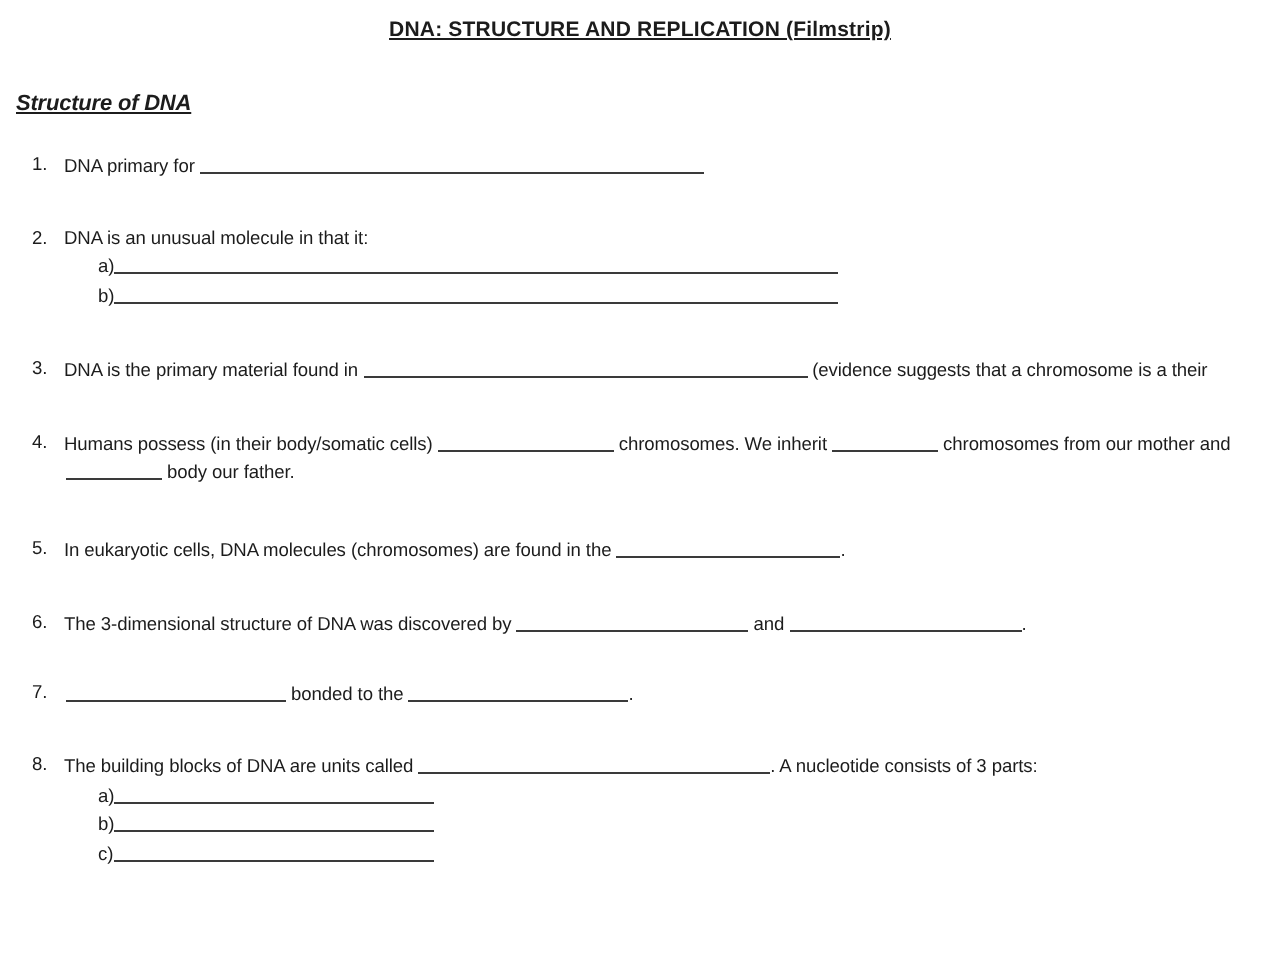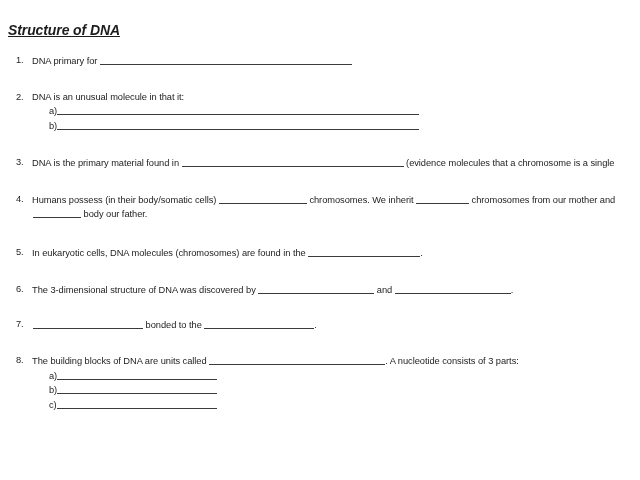--- a/index.html
+++ b/index.html
@@ -33,21 +33,21 @@
     font-weight: bold;
     text-decoration: underline;
     letter-spacing: 0.1px;
     margin: 0;
     padding-top: 8px;
     line-height: 14px;
   }
 
   
   .section-heading {
-    font-size: 14px;
+    font-size: 11px;
     font-weight: bold;
     font-style: italic;
     text-decoration: underline;
     margin: 0;
     padding-top: 24px;
     padding-left: 8px;
     line-height: 13px;
     letter-spacing: -0.1px;
   }
 
@@ -122,40 +122,41 @@
   .indent-line2 {
     display: block;
     padding-left: 1px;
   }
 </style>
 </head>
 <body>
 
 <div class="page">
 
+  <h1 class="doc-title">DNA: STRUCTURE AND REPLICATION (Filmstrip)</h1>
 
   <h2 class="section-heading">Structure of DNA</h2>
 
   <ol class="qlist">
 
     <li class="q q1">
       <span class="num">1.</span>
       <span class="qtext"><span>DNA primary for </span><span class="blank w-252"></span></span>
     </li>
 
     <li class="q q2">
       <span class="num">2.</span>
       <span class="qtext">DNA is an unusual molecule in that it:</span>
       <span class="subline"><span class="lbl">a)</span><span class="blank w-362"></span></span>
       <span class="subline"><span class="lbl">b)</span><span class="blank w-362"></span></span>
     </li>
 
     <li class="q q3">
       <span class="num">3.</span>
-      <span class="qtext"><span>DNA is the primary material found in </span><span class="blank w-222"></span><span> (evidence molecules that a chromosome is a single</span></span>
+      <span class="qtext"><span>DNA is the primary material found in </span><span class="blank w-222"></span><span> (evidence suggests that a chromosome is a their</span></span>
     </li>
 
     <li class="q q4">
       <span class="num">4.</span>
       <span class="qtext"><span>Humans possess (in their body/somatic cells) </span><span class="blank w-88"></span><span> chromosomes. We inherit </span><span class="blank w-53"></span><span> chromosomes from our mother and</span></span>
       <span class="indent-line2"><span class="blank w-48"></span><span> body our father.</span></span>
     </li>
 
     <li class="q q5">
       <span class="num">5.</span>

